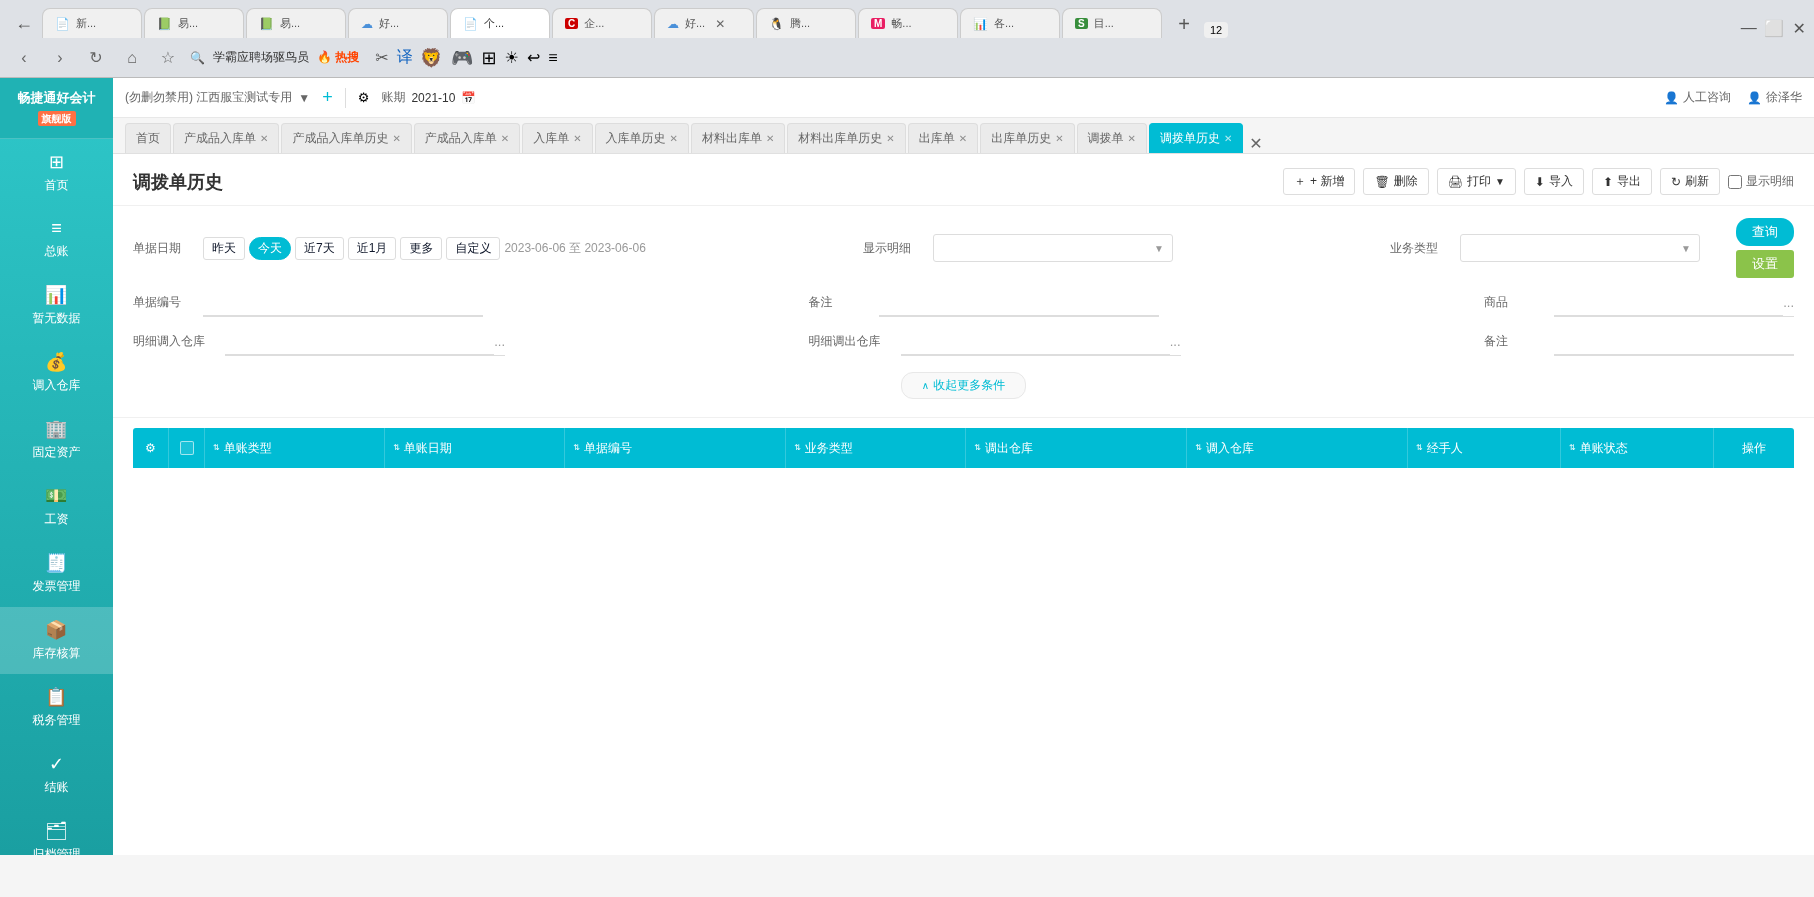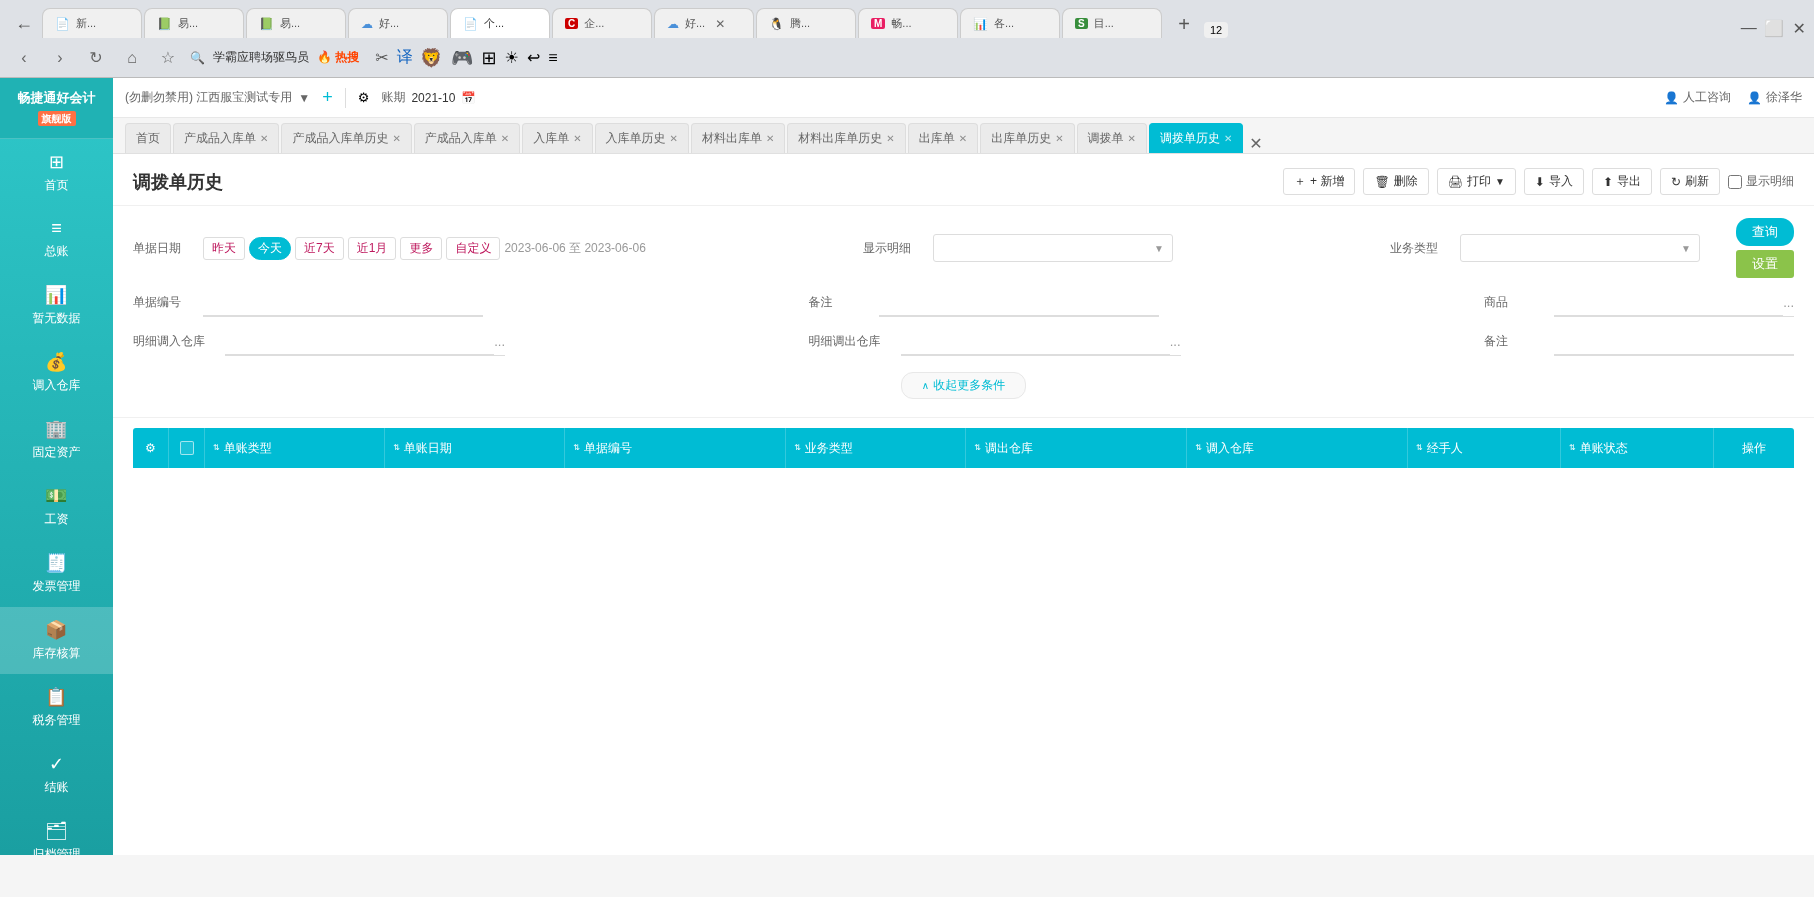--- a/index.html
+++ b/index.html
@@ -39,21 +39,21 @@
     .page-header { padding: 14px 20px 10px; display: flex; align-items: center; justify-content: space-between; border-bottom: 1px solid #f0f0f0; }
     .page-title { font-size: 18px; font-weight: bold; color: #333; }
     .toolbar { display: flex; align-items: center; gap: 8px; }
     .btn { padding: 4px 10px; border: 1px solid #ddd; border-radius: 3px; cursor: pointer; font-size: 12px; background: #fff; color: #333; display: flex; align-items: center; gap: 4px; }
 
     
     .filter-area { padding: 12px 20px; border-bottom: 1px solid #f0f0f0; }
     .filter-row { display: flex; align-items: center; gap: 20px; margin-bottom: 10px; }
     .filter-label { color: #666; font-size: 12px; white-space: nowrap; min-width: 50px; }
     .filter-date-btns { display: flex; align-items: center; gap: 4px; }
-    .date-btn { padding: 2px 8px; border: 1px solid #ddd; border-radius: 3px; cursor: pointer; font-size: 12px; background: #fff; color: #be185d; }
+    .date-btn { padding: 2px 8px; border: 1px solid #ddd; border-radius: 3px; cursor: pointer; font-size: 12px; background: #fff; color: #0f172a; }
     .date-btn.active { background: #00bcd4; color: #fff; border-color: #00bcd4; border-radius: 12px; }
     .date-range-text { font-size: 12px; color: #999; }
     .filter-select { height: 28px; border: 1px solid #ddd; border-radius: 3px; padding: 0 8px; font-size: 12px; color: #666; background: #fff; min-width: 200px; display: flex; align-items: center; justify-content: space-between; cursor: pointer; }
     .filter-input { height: 28px; border: none; border-bottom: 1px solid #ddd; padding: 0 4px; font-size: 12px; color: #666; background: transparent; min-width: 180px; outline: none; }
     .query-btn { background: #00bcd4; color: #fff; border: none; padding: 5px 16px; border-radius: 13px; cursor: pointer; font-size: 13px; }
     .set-btn { background: #8bc34a; color: #fff; border: none; padding: 5px 16px; border-radius: 3px; cursor: pointer; font-size: 13px; }
 
     
     .table-container { padding: 0 20px; margin-top: 10px; }
     .table-header { background: #00bcd4; display: flex; align-items: center; height: 40px; border-radius: 3px 3px 0 0; }

